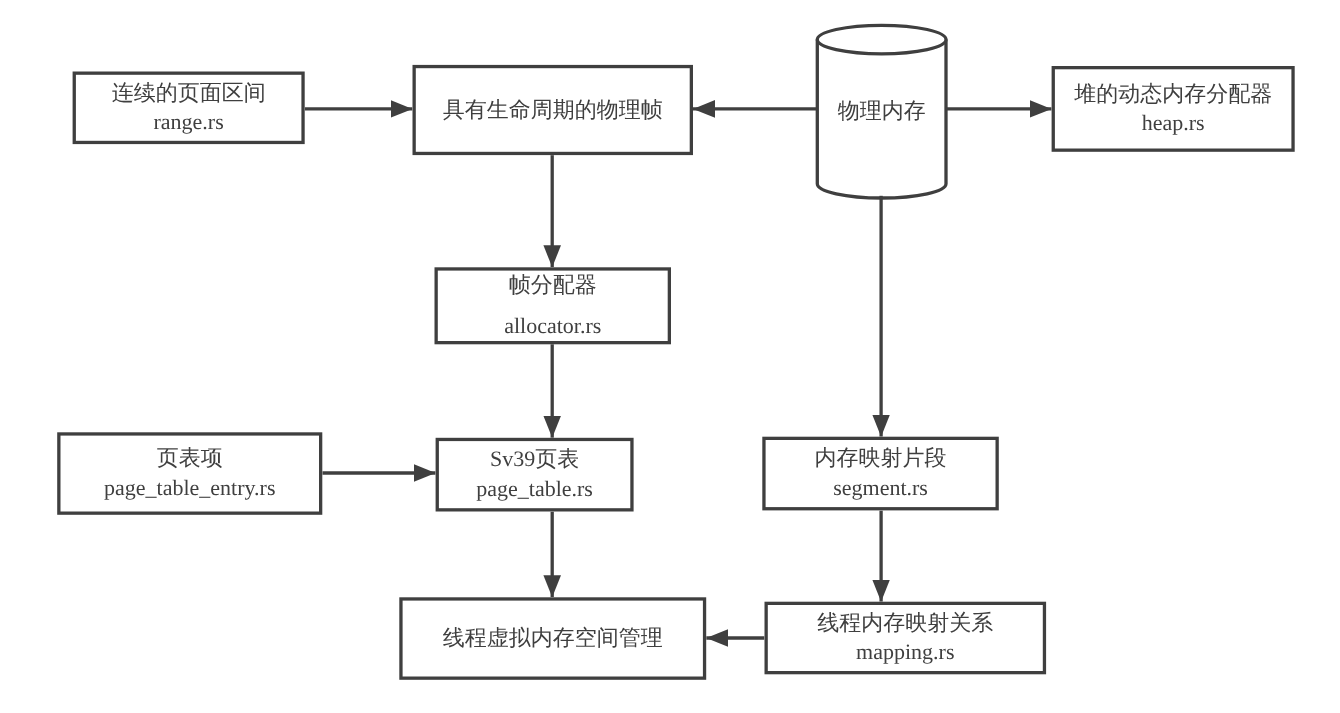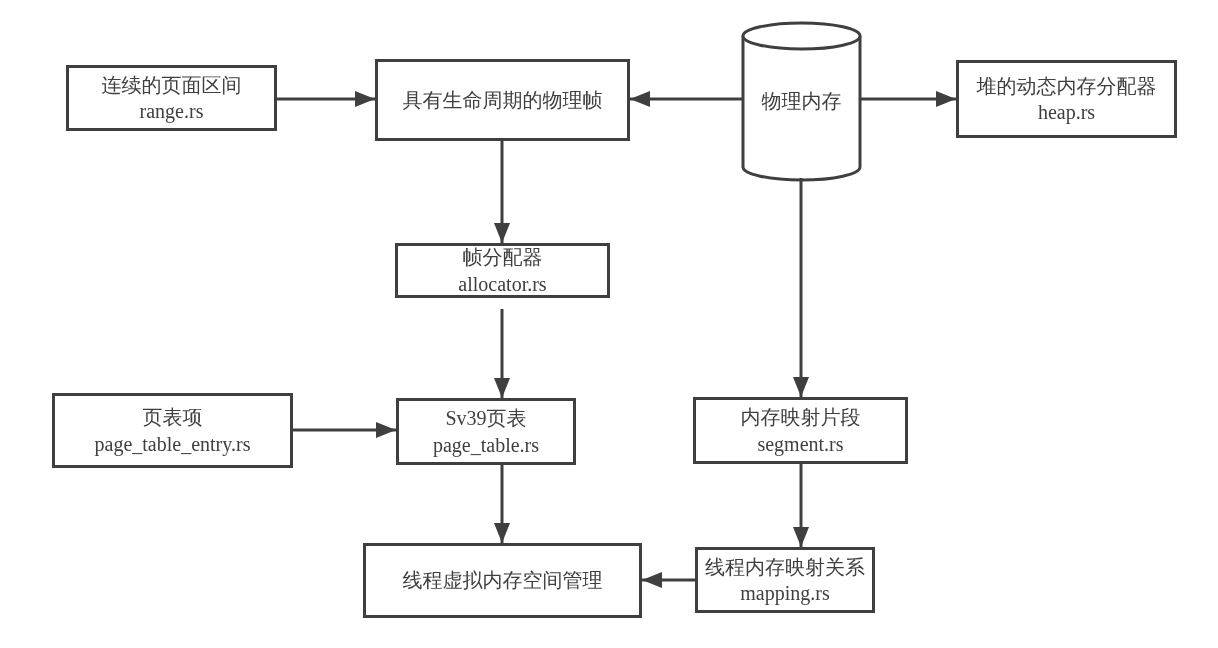--- a/index.html
+++ b/index.html
@@ -67,37 +67,37 @@
       <div class="node rect" style="left: 375px; top: 59px; width: 255px; height: 82px;">
         <div>具有生命周期的物理帧</div>
       </div>
       <div class="node cylinder" style="left: 743px; top: 23px; width: 117px; height: 157px;">
         <div>物理内存</div>
       </div>
       <div class="node rect" style="left: 956px; top: 60px; width: 221px; height: 78px;">
         <div>堆的动态内存分配器</div>
         <div>heap.rs</div>
       </div>
-      <div class="node rect" style="left: 395px; top: 243px; width: 215px; height: 55px;">
+      <div class="node rect" style="left: 395px; top: 243px; width: 215px; height: 70px; justify-content: space-between;">
         <div>帧分配器</div>
         <div>allocator.rs</div>
       </div>
       <div class="node rect" style="left: 52px; top: 393px; width: 241px; height: 75px;">
         <div>页表项</div>
         <div>page_table_entry.rs</div>
       </div>
       <div class="node rect" style="left: 396px; top: 398px; width: 180px; height: 67px;">
         <div>Sv39页表</div>
         <div>page_table.rs</div>
       </div>
       <div class="node rect" style="left: 693px; top: 397px; width: 215px; height: 67px;">
         <div>内存映射片段</div>
         <div>segment.rs</div>
       </div>
       <div class="node rect" style="left: 363px; top: 543px; width: 279px; height: 75px;">
         <div>线程虚拟内存空间管理</div>
       </div>
-      <div class="node rect" style="left: 695px; top: 547px; width: 180px; height: 66px;">
+      <div class="node rect" style="left: 695px; top: 547px; width: 256px; height: 66px;">
         <div>线程内存映射关系</div>
         <div>mapping.rs</div>
       </div>
     </div>
 </div>
 
 </body></html>

